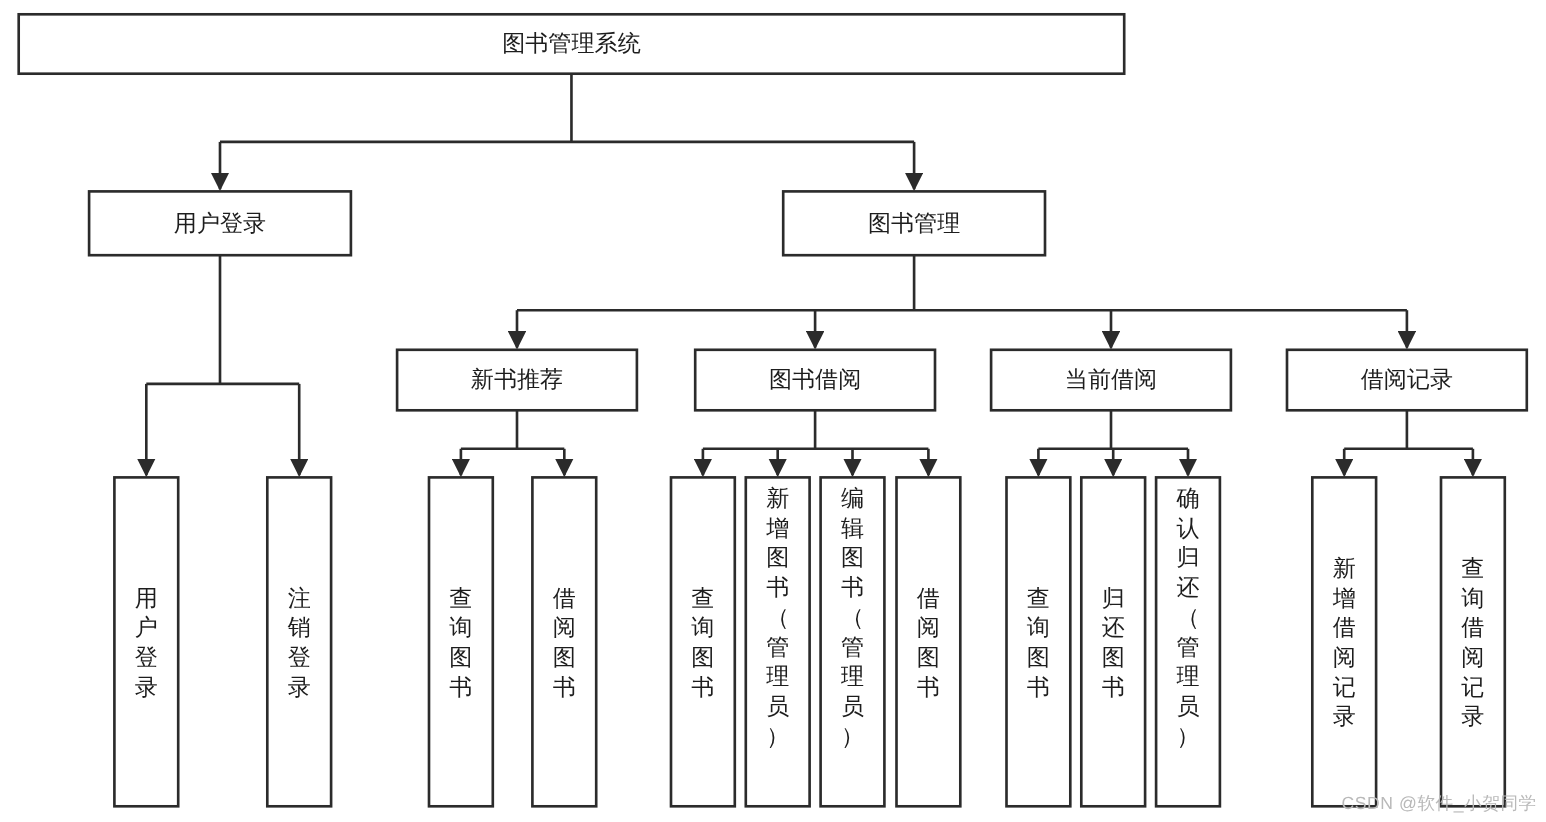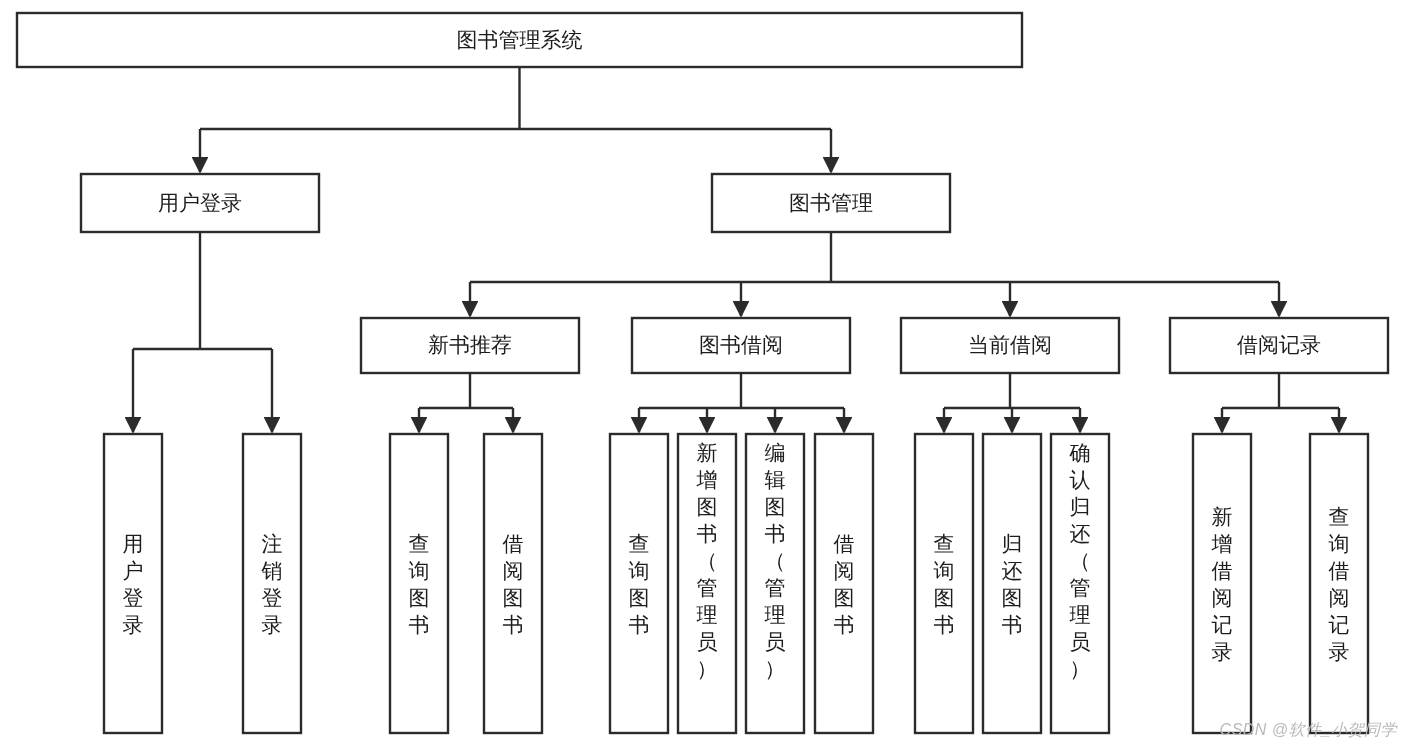--- a/index.html
+++ b/index.html
@@ -15,21 +15,21 @@
   }
   .node-label-vert{
     font-family:"Liberation Sans","DejaVu Sans",sans-serif;
     fill:#1d1d1d;font-size:21px;text-anchor:middle;
   }
   .link{stroke:#2b2b2b;stroke-width:2.4;fill:none;}
   .watermark{
     position:absolute;right:8px;bottom:6px;
     font-family:"Liberation Sans","DejaVu Sans",sans-serif;
     font-size:16px;color:#b9b9b9;letter-spacing:.5px;
-    white-space:nowrap;pointer-events:none;user-select:none;font-style:italic;
+    white-space:nowrap;pointer-events:none;user-select:none;
   }
 </style>
 </head>
 <body>
 
 <svg id="diagram" viewBox="0 0 1405 747" xmlns="http://www.w3.org/2000/svg">
   <defs>
     <marker id="arrow" viewBox="0 0 10 10" refX="9" refY="5" markerWidth="7" markerHeight="7" orient="auto-start-reverse">
       <path d="M 0 0 L 10 5 L 0 10 z" fill="#2b2b2b"></path>
     </marker>

